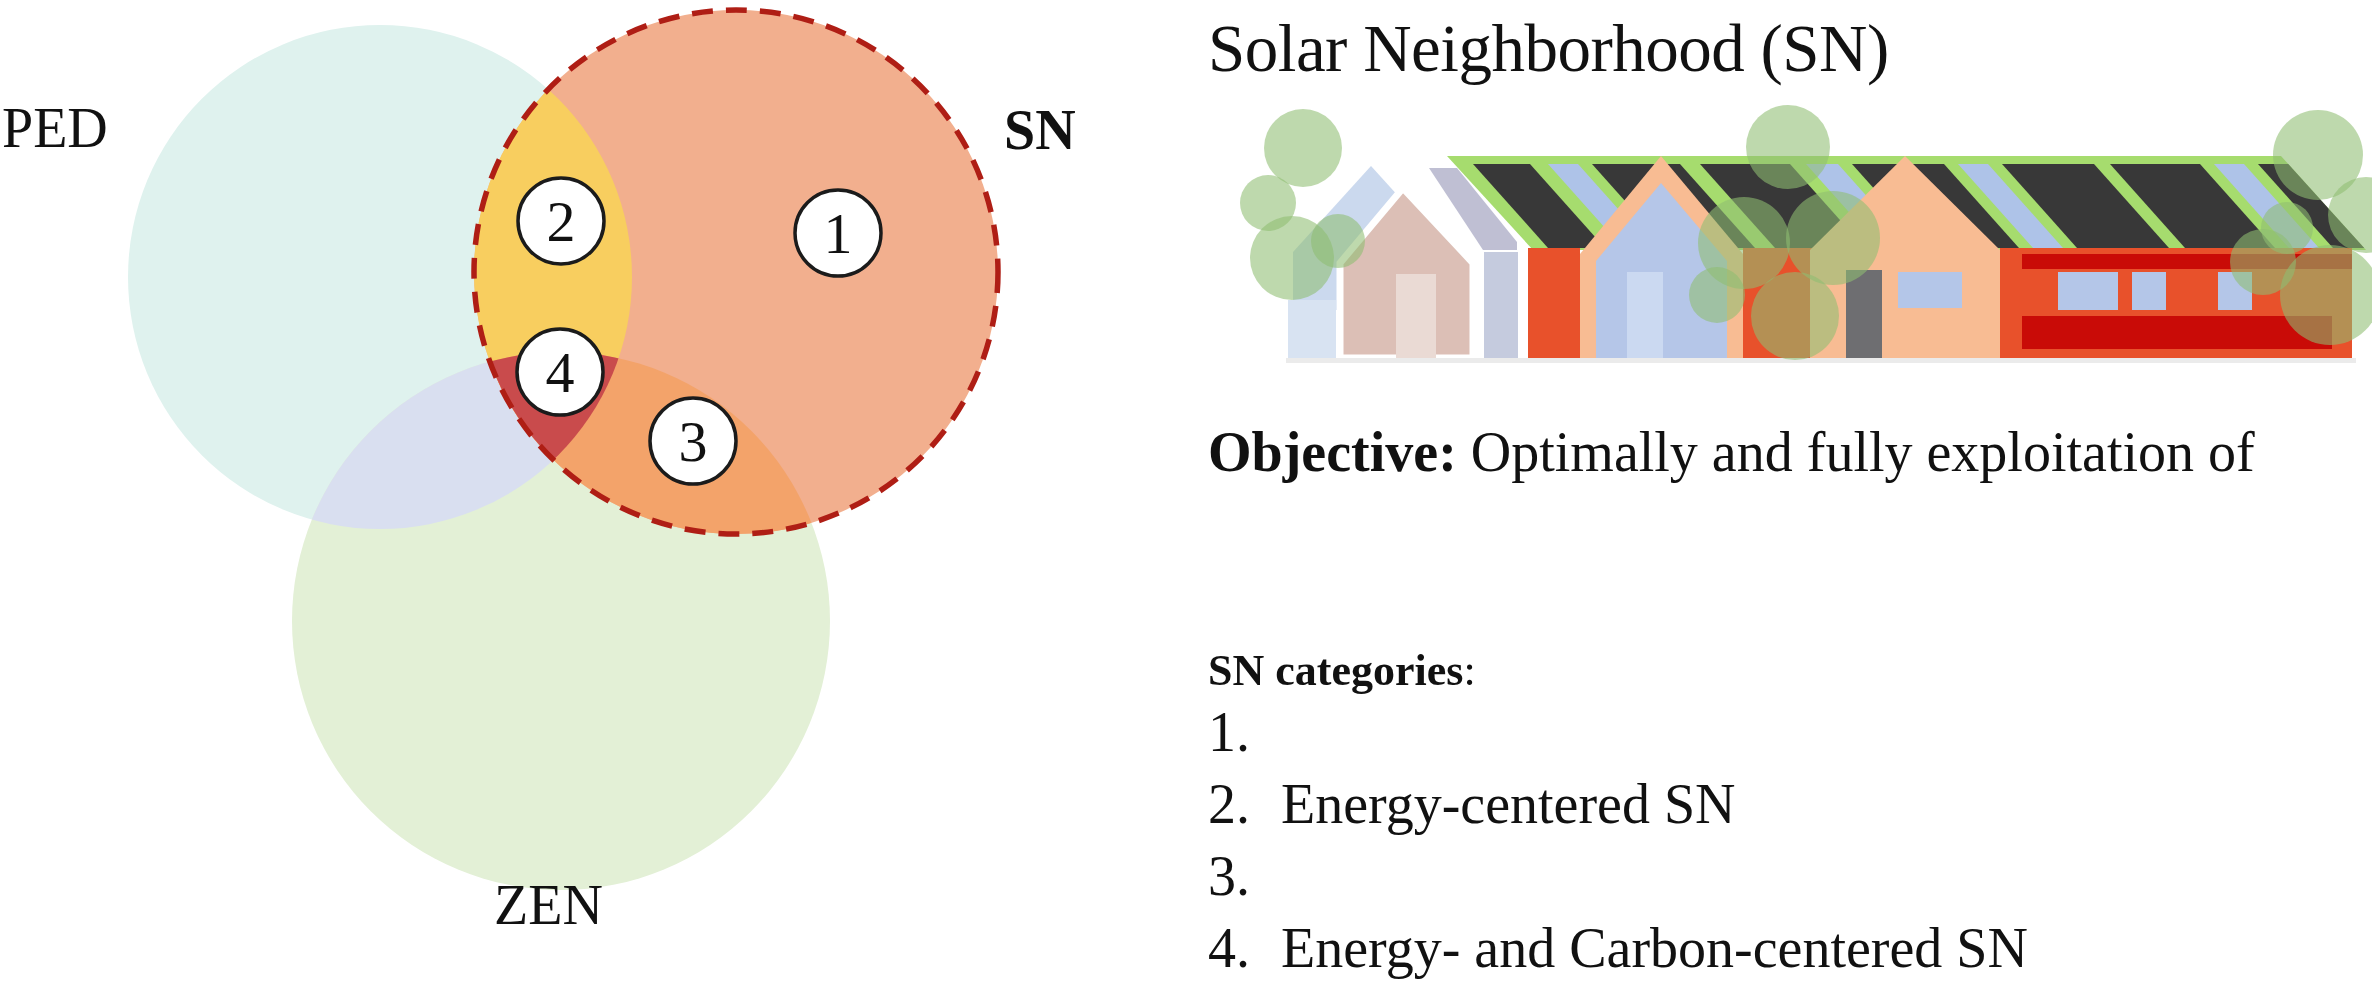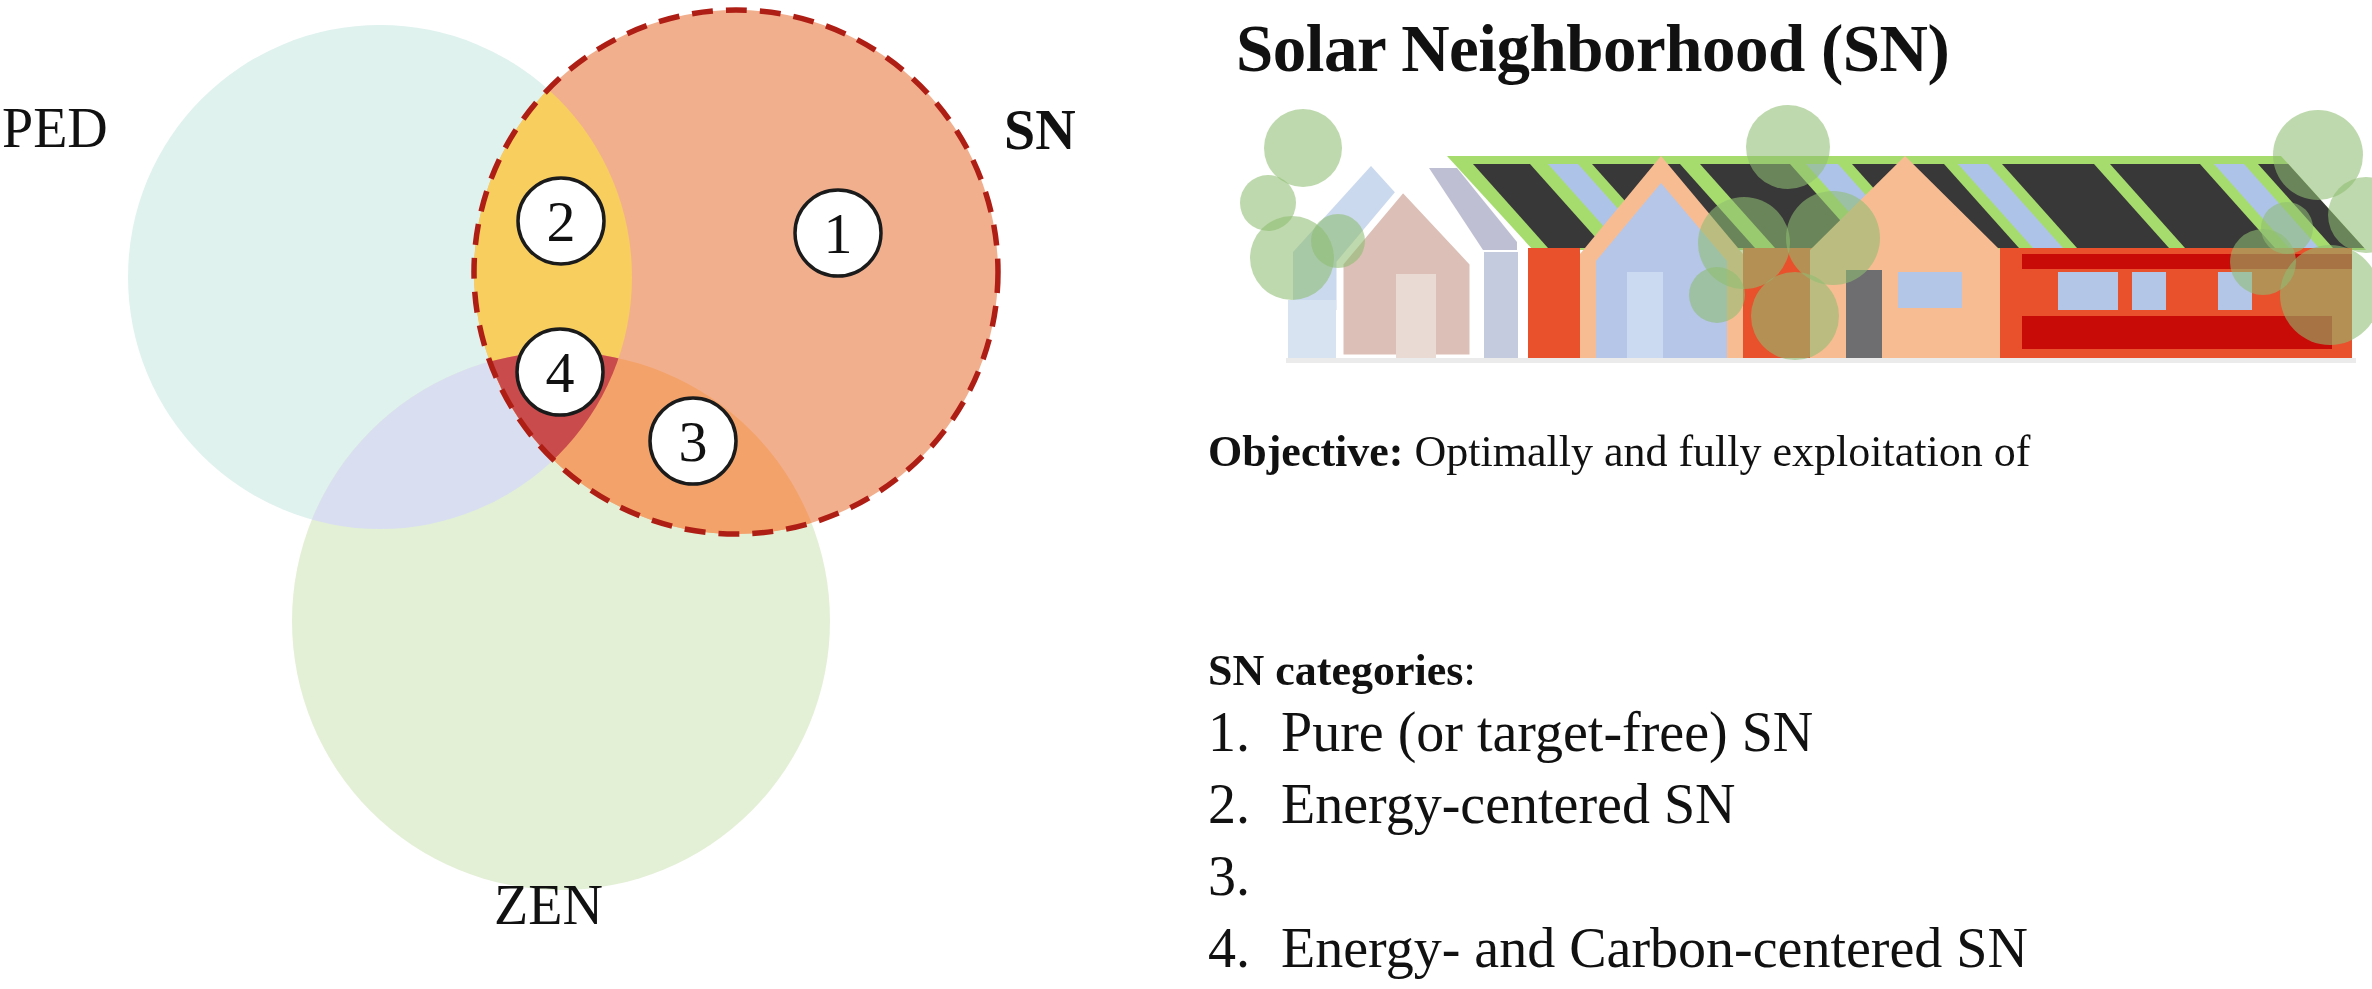--- a/index.html
+++ b/index.html
@@ -2,25 +2,25 @@
 <html><head>
 <meta charset="utf-8">
 <style>
   html,body{margin:0;padding:0;background:#ffffff;}
   .canvas{
     position:relative;width:2372px;height:989px;background:#ffffff;overflow:hidden;
     font-family:"Liberation Serif","DejaVu Serif",serif;color:#111111;
   }
   .layer{position:absolute;left:0;top:0;}
   .panel-title{
-    position:absolute;left:1236px;top:10px;font-size:67px;font-weight:bold;
+    position:absolute;left:1208px;top:10px;font-size:67px;font-weight:normal;
     letter-spacing:-0.5px;white-space:nowrap;
   }
   .objective{
-    position:absolute;left:1208px;top:408px;font-size:44px;line-height:88px;
+    position:absolute;left:1208px;top:408px;font-size:56px;line-height:88px;
     white-space:pre-wrap;width:1160px;
   }
   .objective .b{font-weight:bold;}
   .cats-head{position:absolute;left:1208px;top:640px;font-size:44px;line-height:62px;}
   .cats-head .b{font-weight:bold;}
   .cats-list{position:absolute;left:1208px;top:696px;font-size:56px;}
   .cat-row{display:flex;height:72px;line-height:72px;align-items:baseline;}
   .cat-row .num{display:inline-block;width:73px;line-height:72px;}
   .cat-row .lbl{white-space:nowrap;line-height:72px;}
   svg text{font-family:"Liberation Serif","DejaVu Serif",serif;}
@@ -176,21 +176,20 @@
 
   <div class="panel-title">Solar Neighborhood (SN)</div>
 
   <div class="objective"><span class="b">Objective:</span><span> Optimally and fully exploitation of</span><br></div>
 
   <div class="cats-head"><span class="b">SN categories</span><span>:</span></div>
 
   <div class="cats-list">
     <div class="cat-row">
       <span class="num">1.</span>
-      <span class="lbl">Pure (or target-free) SN</span>
     </div>
     <div class="cat-row">
       <span class="num">2.</span>
       <span class="lbl">Energy-centered SN</span>
     </div>
     <div class="cat-row">
       <span class="num">3.</span>
     </div>
     <div class="cat-row">
       <span class="num">4.</span>

